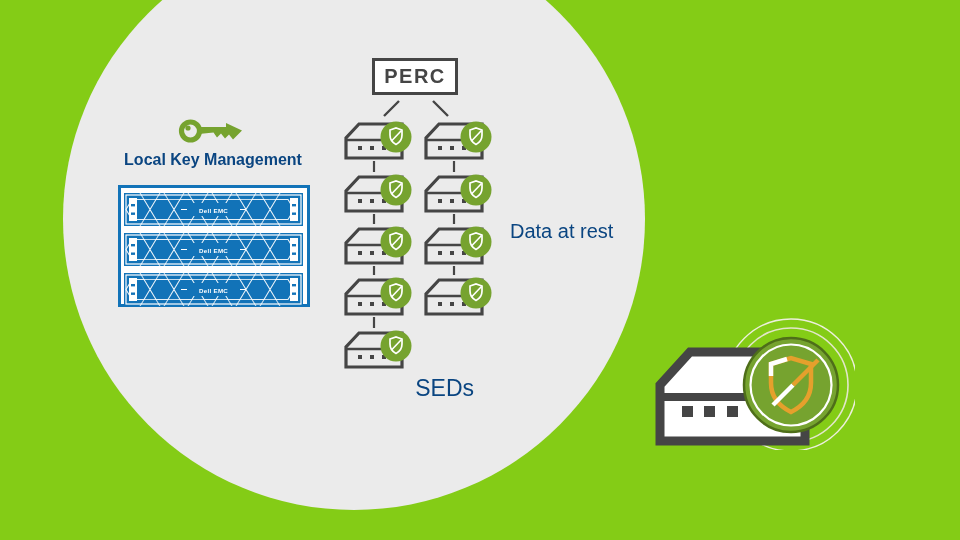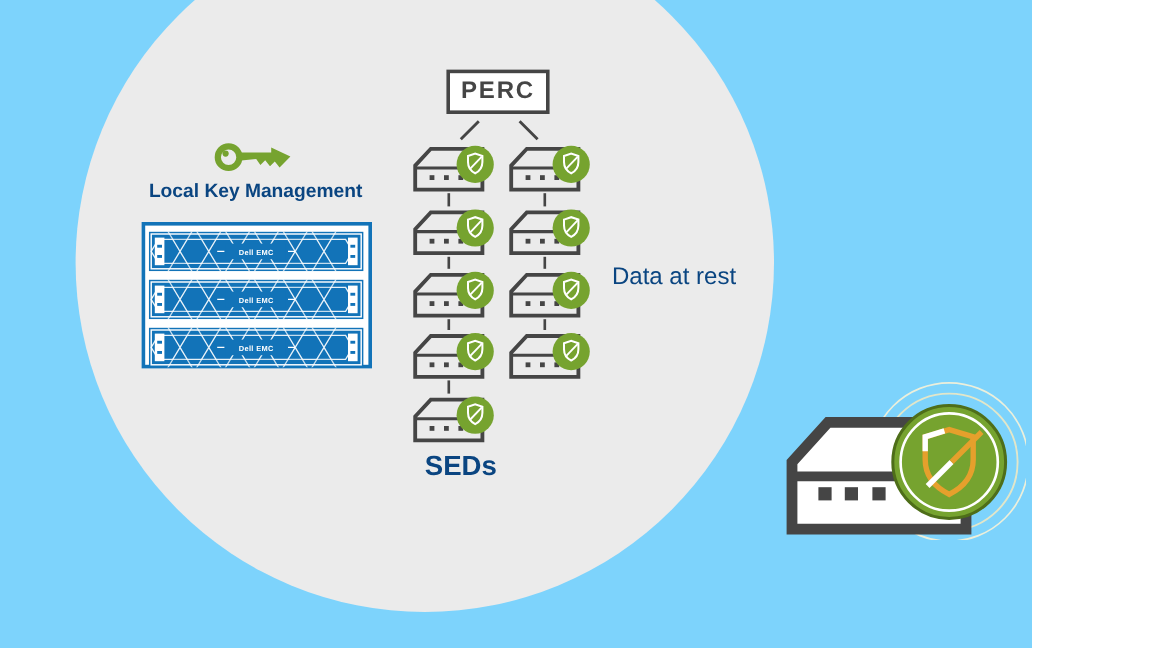--- a/index.html
+++ b/index.html
@@ -1,26 +1,26 @@
 <!DOCTYPE html>
 <html><head>
 <meta charset="utf-8">
 <style>
   html,body{margin:0;padding:0;background:#fff;}
-  #stage{position:relative;width:860px;height:540px;overflow:hidden;background:#7dd3fc;
+  #stage{position:relative;width:960px;height:540px;overflow:hidden;background:#84cc16;
          font-family:"Liberation Sans",sans-serif;}
   .abs{position:absolute;}
   #bg-circle{left:63px;top:-72px;width:582px;height:582px;border-radius:50%;background:#ebebeb;}
   #connector-layer{left:0;top:0;}
   #perc-box{left:372px;top:58px;width:86px;height:37px;border:3px solid #454545;background:#fff;
             box-sizing:border-box;display:flex;align-items:center;justify-content:center;}
   #perc-box span{font-size:20px;font-weight:bold;color:#454545;letter-spacing:1.5px;}
   #lkm-label{left:113px;top:151px;width:200px;text-align:center;font-size:16px;font-weight:700;color:#0a4581;}
   #dar-label{left:510px;top:220px;font-size:20px;font-weight:400;color:#0a4581;}
-  #seds-label{left:354px;top:375px;width:120px;text-align:left;font-size:23px;font-weight:bold;color:#0a4581;}
+  #seds-label{left:354px;top:375px;width:120px;text-align:right;font-size:23px;font-weight:normal;color:#0a4581;}
   #server-stack{left:118px;top:185px;width:192px;height:122px;border:3px solid #1273b8;
                 background:#fff;box-sizing:border-box;}
   .unit{position:absolute;left:3px;}
   .ubg{fill:#1273b8;}
   .hex{fill:none;stroke:#ffffff;stroke-width:1.1;opacity:.9;}
   .hexp{fill:none;stroke:#ffffff;stroke-width:1.1;opacity:.75;}
   .ear{fill:#ffffff;}
   .mark{fill:#1273b8;}
   .inb{fill:none;stroke:#ffffff;stroke-width:1.2;}
   .dash{stroke:#ffffff;stroke-width:1;}

